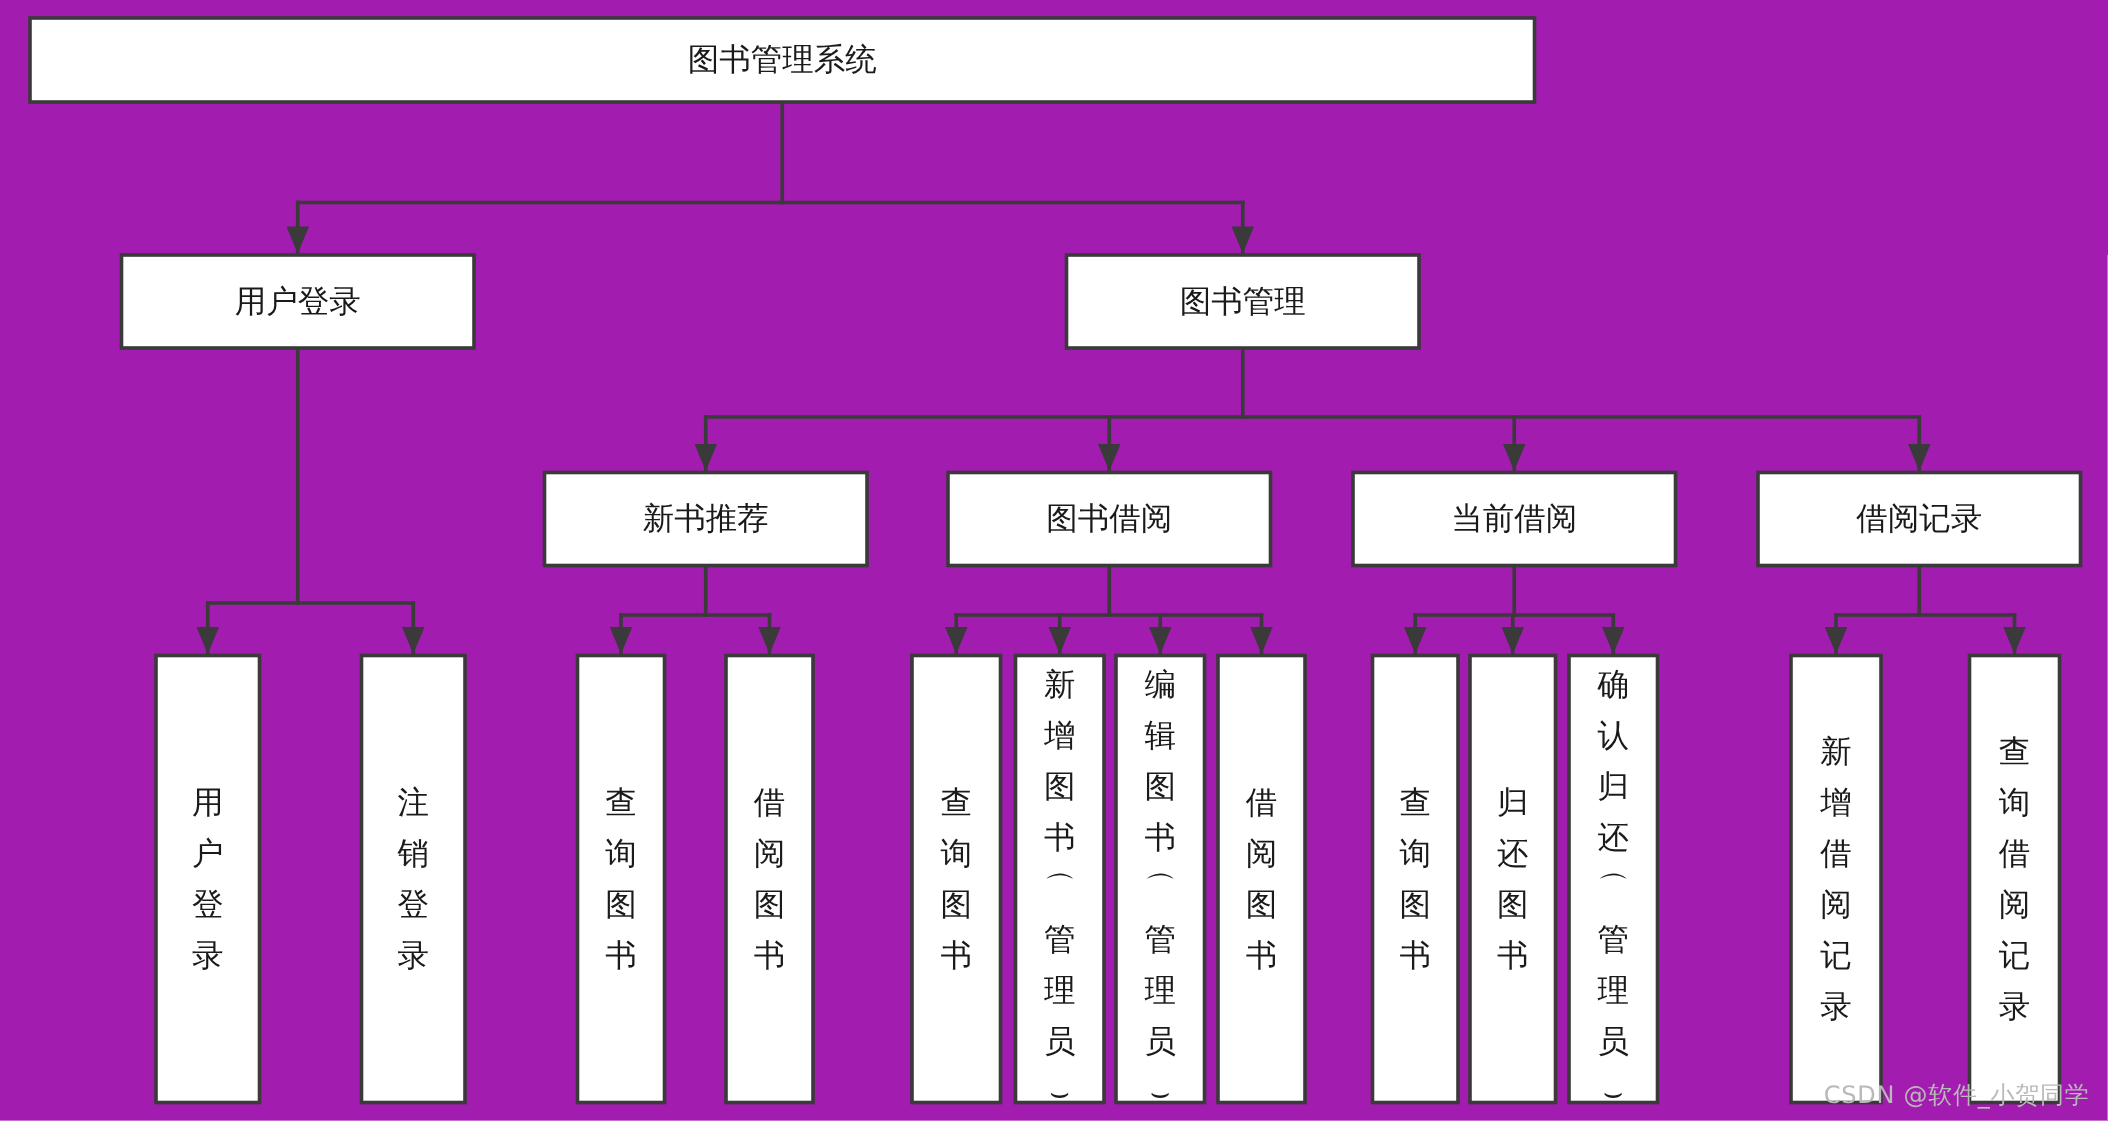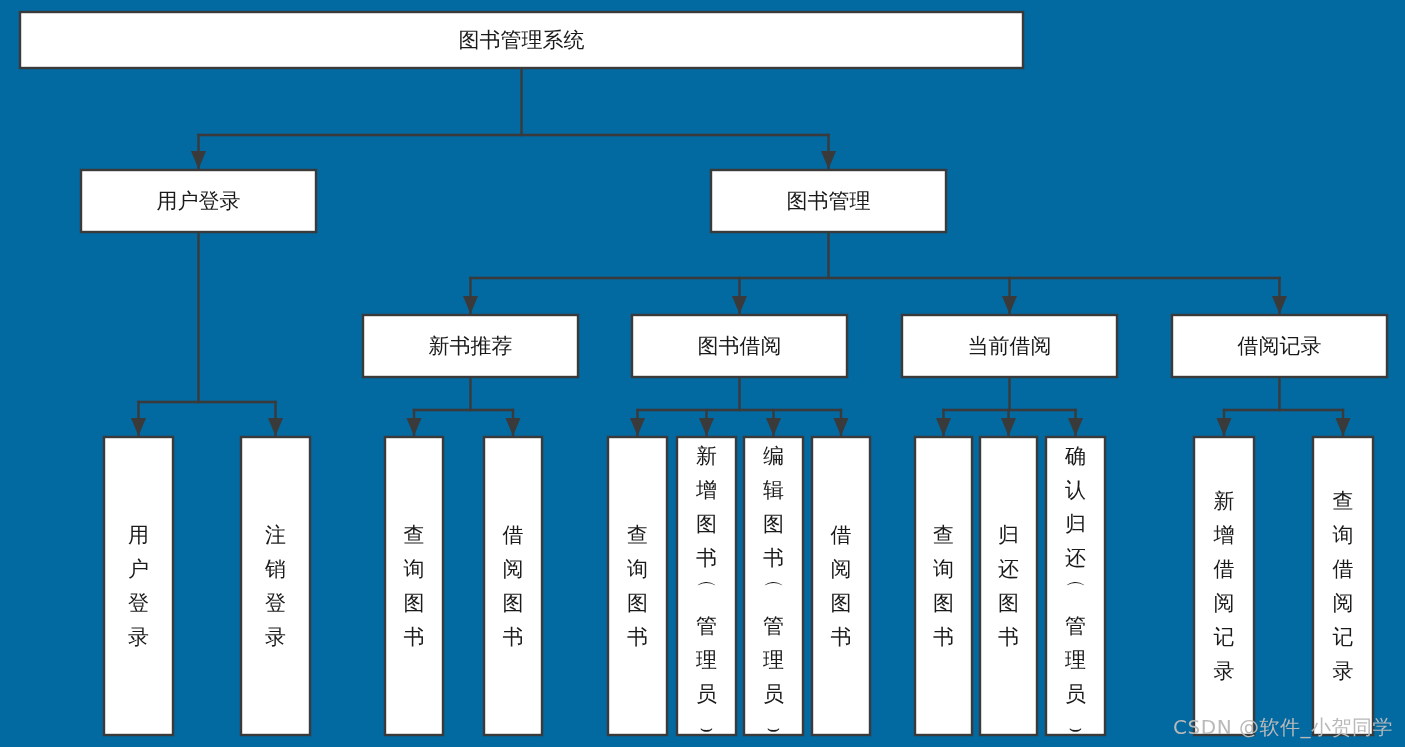--- a/index.html
+++ b/index.html
@@ -11,21 +11,21 @@
   body {
     width: 1405px;
     height: 747px;
     overflow: hidden;
     font-family: "DejaVu Sans", "Liberation Sans", sans-serif;
   }
   #diagram-root {
     position: relative;
     width: 1405px;
     height: 747px;
-    background: #0369a1;
+    background: #a21caf;
   }
   svg.diagram {
     display: block;
     width: 1405px;
     height: 747px;
   }
   .node-rect {
     fill: #ffffff;
     stroke: #3a3a3a;
     stroke-width: 2.4;
@@ -50,21 +50,21 @@
     font-family: "DejaVu Sans", "Liberation Sans", sans-serif;
     font-size: 21px;
     fill: #1a1a1a;
     text-anchor: middle;
   }
   .watermark {
     position: absolute;
     right: 12px;
     bottom: 6px;
     font-family: "DejaVu Sans", "Liberation Sans", sans-serif;
-    font-size: 20px;
+    font-size: 16px;
     color: #b9b9b9;
     white-space: nowrap;
     letter-spacing: 0.5px;
   }
 </style>
 </head>
 <body>
 
 <div id="diagram-root">
   <svg class="diagram" viewBox="0 0 1405 747" xmlns="http://www.w3.org/2000/svg">

